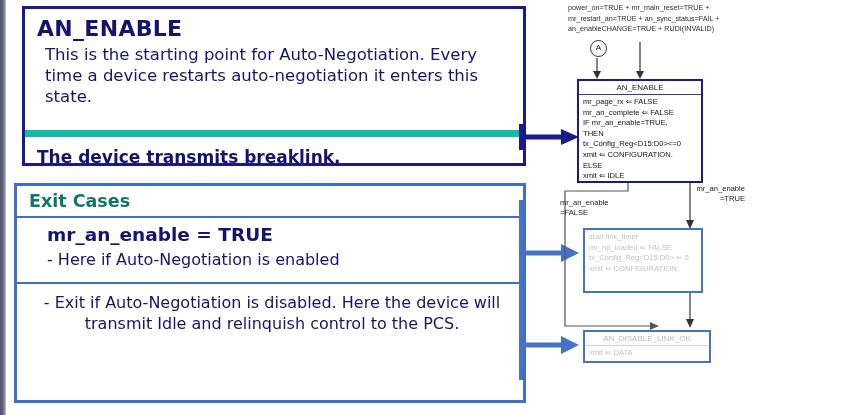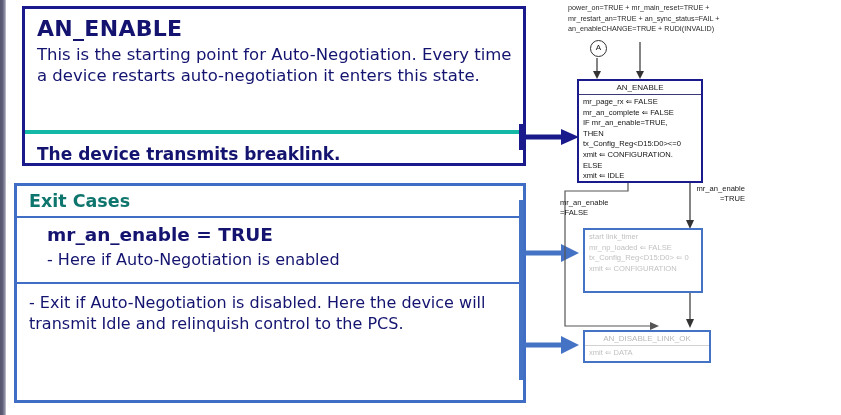--- a/index.html
+++ b/index.html
@@ -21,21 +21,21 @@
   
   .panel{
     position:absolute;
     background:#ffffff;
     box-sizing:border-box;
   }
   .panel-dark{border:3px solid #1a1a8c;}
   .panel-light{border:3px solid #3f6ec4;}
 
   .row{box-sizing:border-box;}
-  .divider-dark{border-top:4px solid #14b8a6;}
+  .divider-dark{border-top:7px solid #14b8a6;}
   .divider-light{border-top:2px solid #3f6ec4;}
 
   .title-big{
     color:#141470;font-weight:bold;font-size:22px;line-height:24px;
     letter-spacing:.3px;
   }
   .body-txt{
     color:#141470;font-size:16.5px;line-height:21px;
   }
   .bold-txt{
@@ -94,40 +94,40 @@
 </head>
 <body>
 
 <div id="root">
 
   <div class="edge-strip"></div>
 
   <div class="panel panel-dark" style="left:22px;top:6px;width:504px;height:160px;">
     <div class="row" style="padding:8px 10px 6px 12px;height:121px;box-sizing:border-box;">
       <div class="title-big">AN_ENABLE</div>
-      <div class="body-txt" style="margin-top:3px;">This is the starting point for Auto-Negotiation. Every time a device restarts auto-negotiation it enters this state.</div>
+      <div class="body-txt" style="margin-top:3px;margin-left:8px;">This is the starting point for Auto-Negotiation. Every time a device restarts auto-negotiation it enters this state.</div>
     </div>
     <div class="row divider-dark" style="padding:10px 10px 8px 12px;box-sizing:border-box;">
       <div class="bold-txt">The device transmits breaklink.</div>
     </div>
   </div>
 
   <div class="panel panel-light" style="left:14px;top:183px;width:512px;height:220px;">
 
     <div class="row" style="padding:4px 8px 4px 12px;box-sizing:border-box;height:30px;">
       <div class="head-txt">Exit Cases</div>
     </div>
 
     <div class="row divider-light" style="padding:5px 8px 6px 30px;box-sizing:border-box;height:66px;">
       <div class="case-txt">mr_an_enable = TRUE</div>
       <div class="sub-txt" style="margin-top:3px;">- Here if Auto-Negotiation is enabled</div>
     </div>
 
     <div class="row divider-light" style="padding:5px 8px 6px 12px;box-sizing:border-box;">
-      <div class="sub-txt" style="margin-top:3px;">- Exit if Auto-Negotiation is disabled. Here the device will transmit Idle and relinquish control to the PCS.</div>
+      <div class="sub-txt" style="margin-top:3px;text-align:center;">- Exit if Auto-Negotiation is disabled. Here the device will transmit Idle and relinquish control to the PCS.</div>
     </div>
   </div>
 
   <div class="conn" style="left:519px;top:122px;">
     <svg width="62" height="30" viewBox="0 0 62 30">
       <path d="M2,2 L2,28" stroke="#1a1a8c" stroke-width="4" fill="none"></path>
       <path d="M2,15 L44,15" stroke="#1a1a8c" stroke-width="5" fill="none"></path>
       <polygon points="42,7 60,15 42,23" fill="#1a1a8c"></polygon>
     </svg>
   </div>

